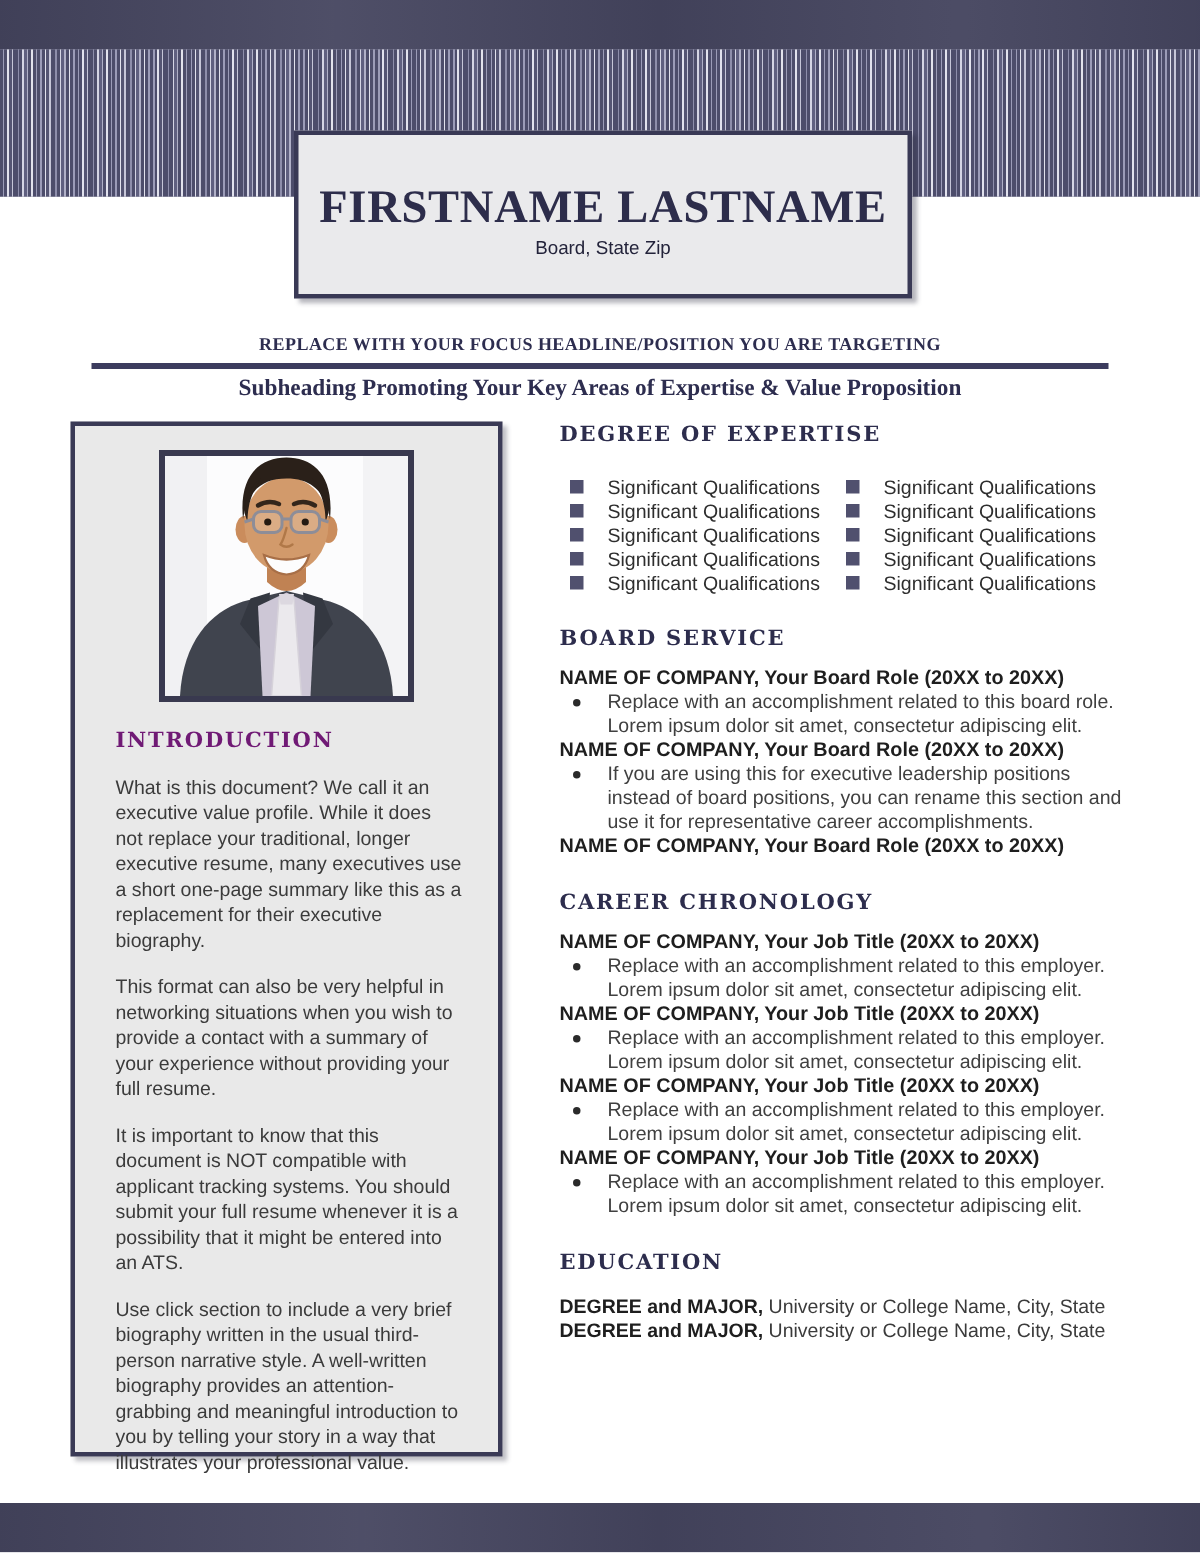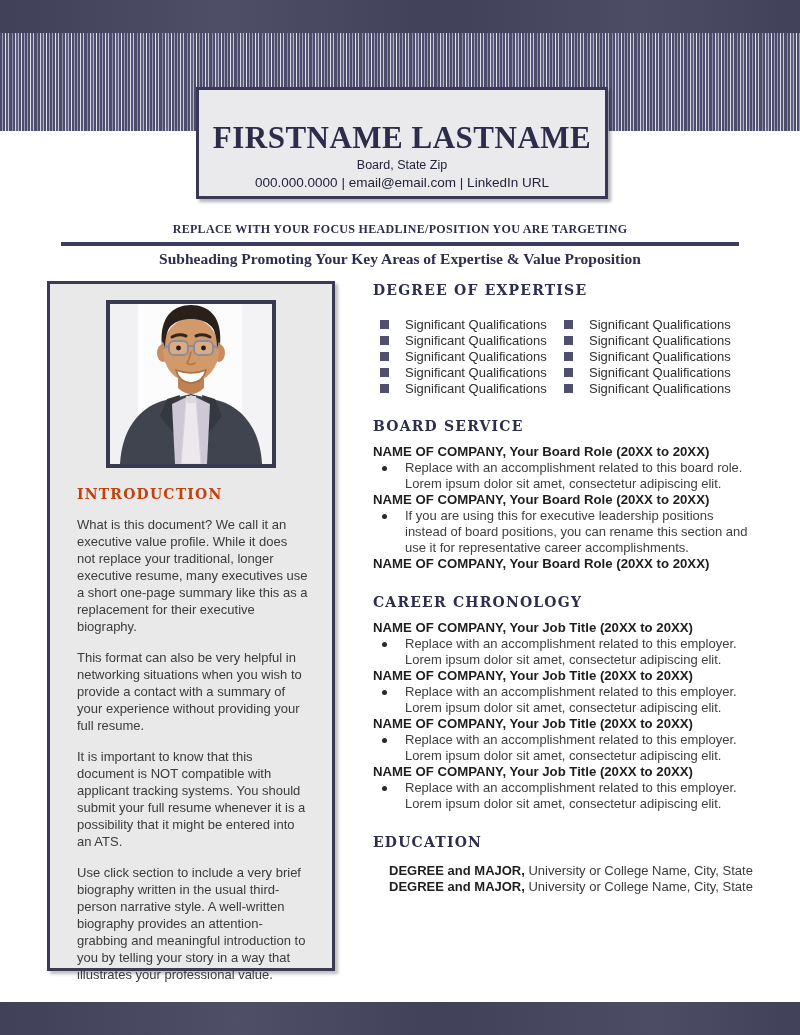--- a/index.html
+++ b/index.html
@@ -64,42 +64,42 @@
     position:absolute; left:47px; top:281px; width:288px; height:690px;
     background:#e9e9e9; border:3px solid #3a3a56;
     box-shadow:3px 3px 3px rgba(40,40,60,0.3);
   }
   .photo-frame {
     width:170px; height:168px; margin:16px auto 0;
     border:4px solid #39394f; background:#fff; overflow:hidden;
   }
   .intro-heading {
     margin:18px 0 0 27px; font-family:"DejaVu Serif", serif; font-weight:bold;
-    font-size:14px; letter-spacing:1.2px; color:#c2410c;
+    font-size:14px; letter-spacing:1.2px; color:#701a75;
   }
   .intro-p {
     margin:14px 24px 0 27px; font-size:13px; line-height:17px; color:#3b3b3b;
   }
   
   .right-col { position:absolute; left:373px; top:281px; width:396px; }
   .sec-heading {
     font-family:"DejaVu Serif", serif; font-weight:bold; font-size:14px;
     letter-spacing:1.2px; color:#2d2d4d; line-height:18px;
   }
   .expertise-grid { margin-top:17px; display:grid; grid-template-columns:184px 1fr; }
   .exp-item { display:flex; align-items:center; height:16px; }
   .sq { width:9px; height:9px; background:#50506e; margin:0 16px 0 7px; flex:none; }
   .exp-label { font-size:13px; color:#2e2e2e; }
   .sec { margin-top:21px; }
   .sec-body { margin-top:9px; }
   .entry-title { font-size:13.2px; font-weight:bold; color:#1e1e1e; line-height:16px; }
   .bullet-row { display:flex; align-items:flex-start; }
   .dot { width:5px; height:5px; border-radius:50%; background:#2a2a2a; margin:6px 0 0 9px; flex:none; }
   .bullet-text { margin-left:18px; font-size:13px; line-height:16px; color:#404040; }
-  .edu-body { margin-top:12px;text-align:center; }
+  .edu-body { margin-top:12px; }
   .edu-line { font-size:13px; line-height:16px; color:#3b3b3b; }
   .edu-degree { font-weight:bold; color:#1e1e1e; }
   
   .band-footer {
     position:absolute; left:0; top:1002px; width:800px; height:33px;
     background-color:#45455f;
     background-image:linear-gradient(90deg, rgba(0,0,0,0.07) 0%, rgba(255,255,255,0.05) 30%,
       rgba(0,0,0,0.06) 55%, rgba(255,255,255,0.04) 82%, rgba(0,0,0,0.06) 100%);
   }
 </style>
@@ -107,21 +107,20 @@
 <body>
 
 <div class="page">
 
   <div class="band-top"></div>
   <div class="band-stripes"></div>
 
   <div class="header-box">
     <div class="name">FIRSTNAME LASTNAME</div>
     <div class="location">Board, State Zip</div>
-    <div class="contact">000.000.0000 | email@email.com | LinkedIn URL</div>
   </div>
 
   <div class="focus">
     <div class="focus-headline">REPLACE WITH YOUR FOCUS HEADLINE/POSITION YOU ARE TARGETING</div>
     <div class="rule"></div>
     <div class="focus-sub">Subheading Promoting Your Key Areas of Expertise &amp; Value Proposition</div>
   </div>
 
   <div class="profile-panel">
     <div class="photo-frame">

